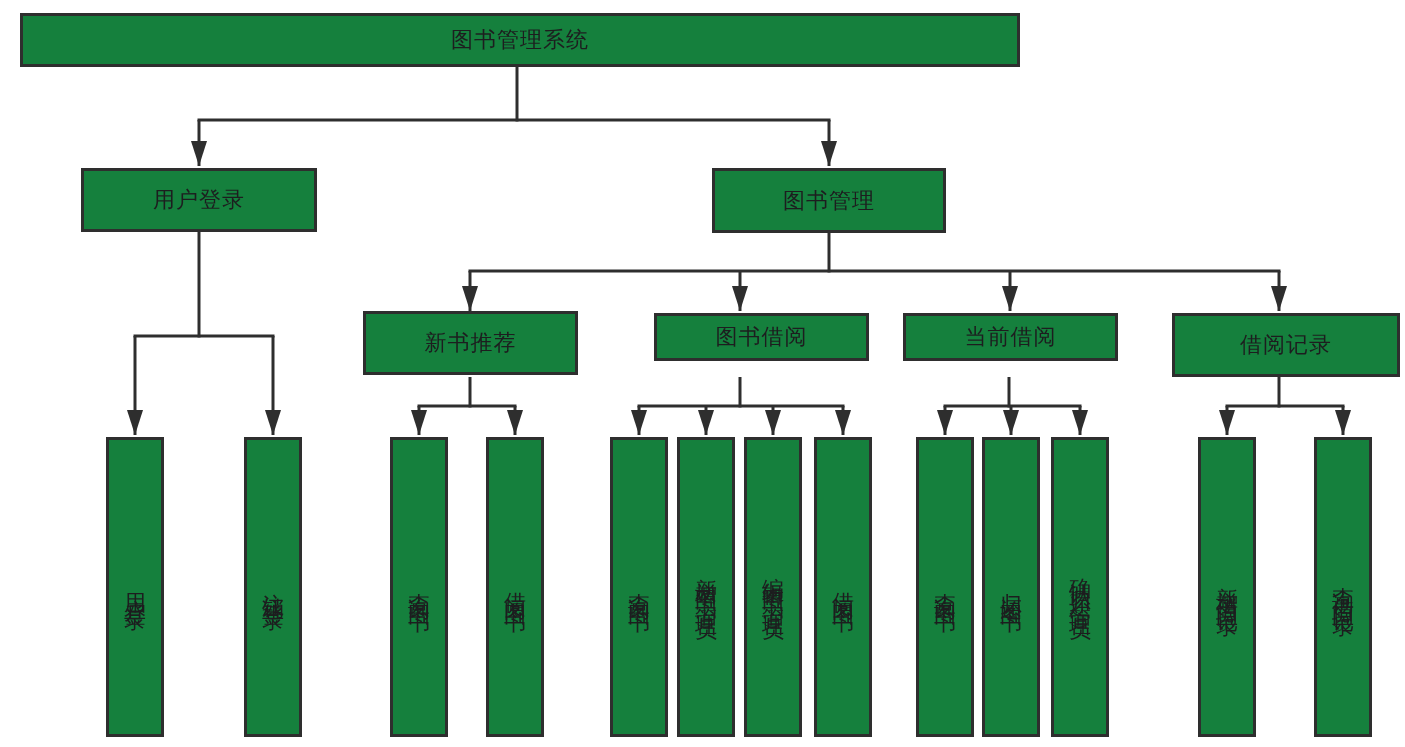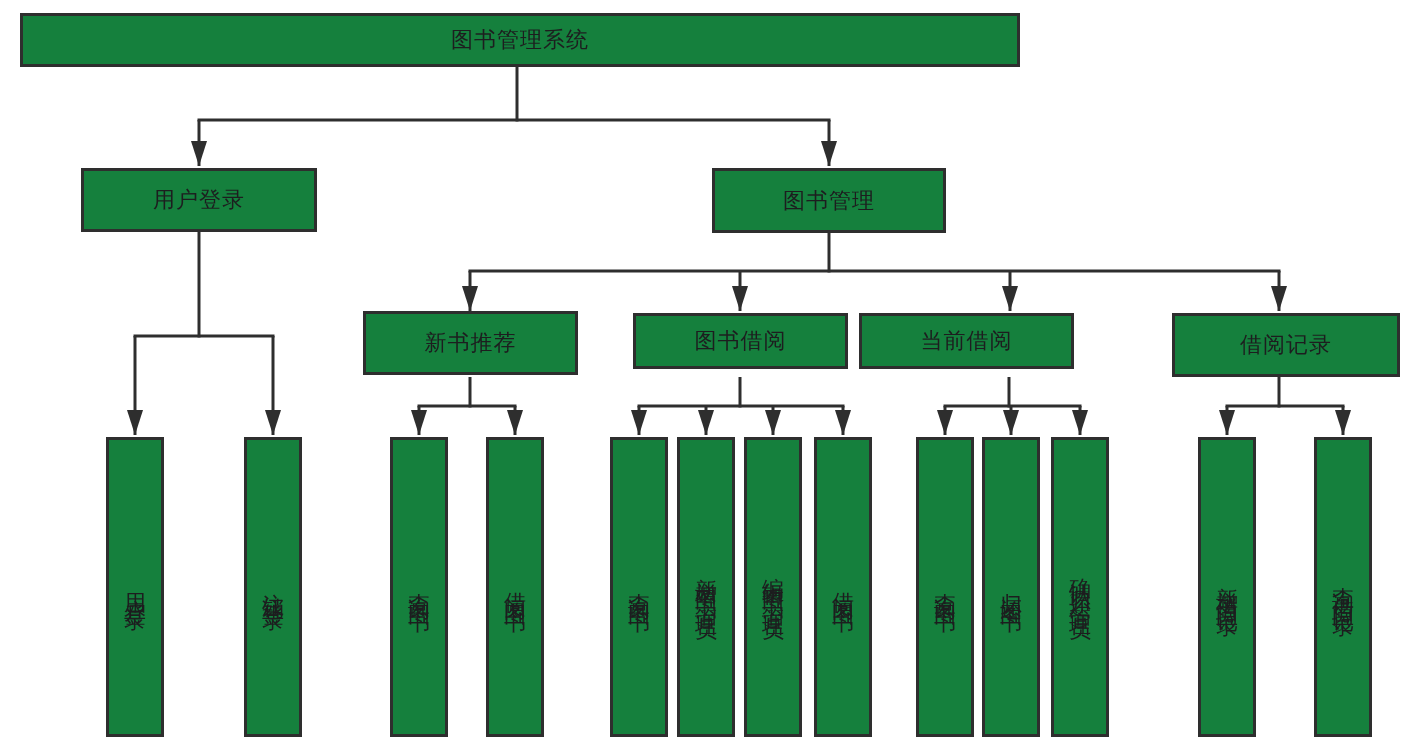--- a/index.html
+++ b/index.html
@@ -37,22 +37,22 @@
     writing-mode: vertical-rl;
     font-size: 22px;
     letter-spacing: 6px;
     line-height: 1;
   }
   
   .n-root { left:20px;  top:13px;  width:1000px; height:54px; }
   .n-l2a  { left:81px;  top:168px; width:236px;  height:64px; }
   .n-l2b  { left:712px; top:168px; width:234px;  height:65px; }
   .n-l3a  { left:363px; top:311px; width:215px;  height:64px; }
-  .n-l3b  { left:633px; top:313px; width:215px;  height:56px; }
-  .n-l3c  { left:859px; top:313px; width:215px;  height:56px; }
+  .n-l3b  { left:654px; top:313px; width:215px;  height:48px; }
+  .n-l3c  { left:903px; top:313px; width:215px;  height:48px; }
   .n-l3d  { left:1172px;top:313px; width:228px;  height:64px; }
   
   .leaf { top:437px; width:58px; height:300px; }
   .f1  { left:106px; }  .f2  { left:244px; }
   .f3  { left:390px; }  .f4  { left:486px; }
   .f5  { left:610px; }  .f6  { left:677px; }
   .f7  { left:744px; }  .f8  { left:814px; }
   .f9  { left:916px; }  .f10 { left:982px; }
   .f11 { left:1051px; } .f12 { left:1198px; }
   .f13 { left:1314px; }

